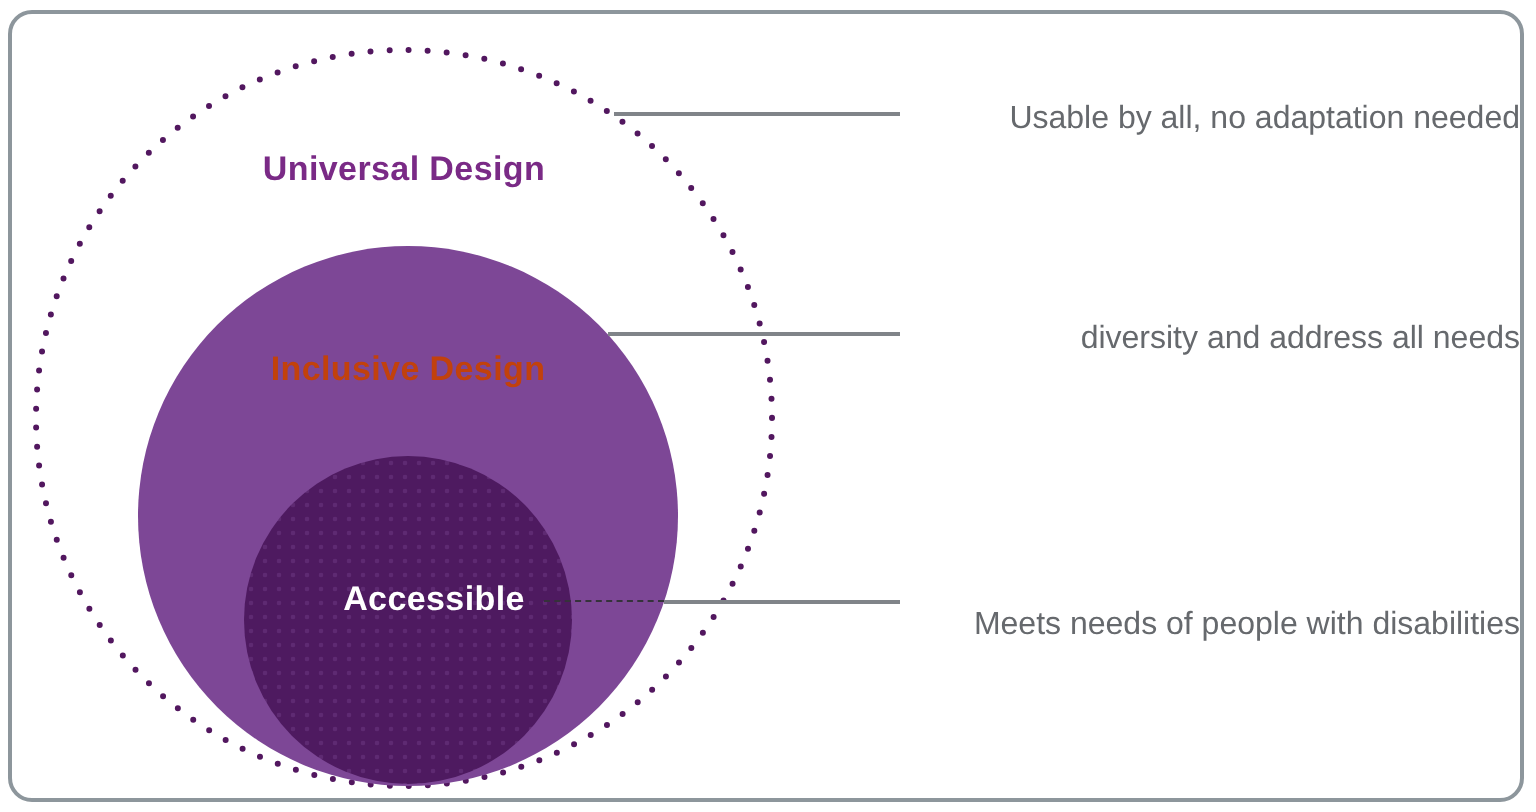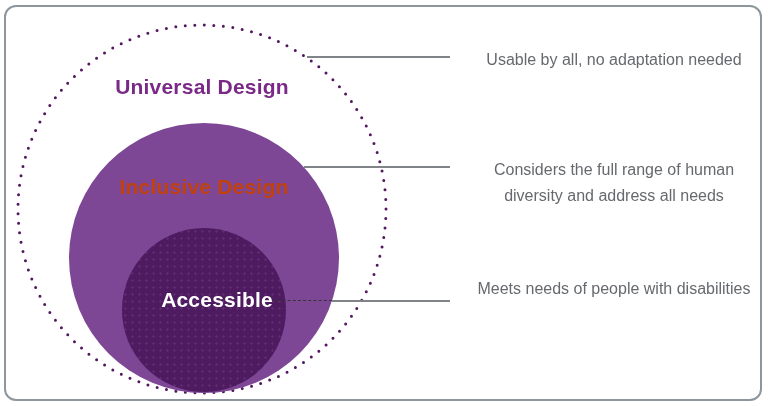--- a/index.html
+++ b/index.html
@@ -50,21 +50,21 @@
     top: 228px;
     width: 164px;
     height: 164px;
     background-color: #4e1a60;
     background-image: radial-gradient(circle, #5e2a72 1px, rgba(0,0,0,0) 1.3px);
     background-size: 7px 7px;
   }
   .ring-label {
     position: absolute;
     font-weight: bold;
-    font-size: 21px;
+    font-size: 17px;
     text-align: center;
     letter-spacing: 0.2px;
   }
   .label-universal {
     left: 67px;
     top: 75px;
     width: 270px;
     color: #7a2a86;
   }
   .label-inclusive {
@@ -98,25 +98,25 @@
     height: 0;
     border-top: 1px dashed #35323a;
   }
   .note {
     position: absolute;
     left: 468px;
     width: 292px;
     color: #66696d;
     font-size: 16px;
     line-height: 26px;
-    text-align: center;
+    text-align: right;
   }
   .note-1 { top: 47px; }
   .note-2 { top: 157px; }
-  .note-3 { top: 276px; }
+  .note-3 { top: 300px; }
 </style>
 </head>
 <body>
 
 <div class="canvas">
 
   <div class="frame"></div>
 
   <svg class="ring-svg" viewBox="0 0 768 406" xmlns="http://www.w3.org/2000/svg" aria-hidden="true">
     <circle cx="202" cy="209" r="184" fill="none" stroke="#52175f" stroke-width="3" stroke-dasharray="0 9.55" stroke-linecap="round"></circle>
@@ -136,21 +136,20 @@
   <div class="leader leader-1"></div>
   <div class="leader leader-2"></div>
   <div class="leader-3-dashed"></div>
   <div class="leader leader-3"></div>
 
   <div class="note note-1">
     <div>Usable by all, no adaptation needed</div>
   </div>
 
   <div class="note note-2">
-    <div>Considers the full range of human</div>
     <div>diversity and address all needs</div>
   </div>
 
   <div class="note note-3">
     <div>Meets needs of people with disabilities</div>
   </div>
 
 </div>
 
 </body></html>

